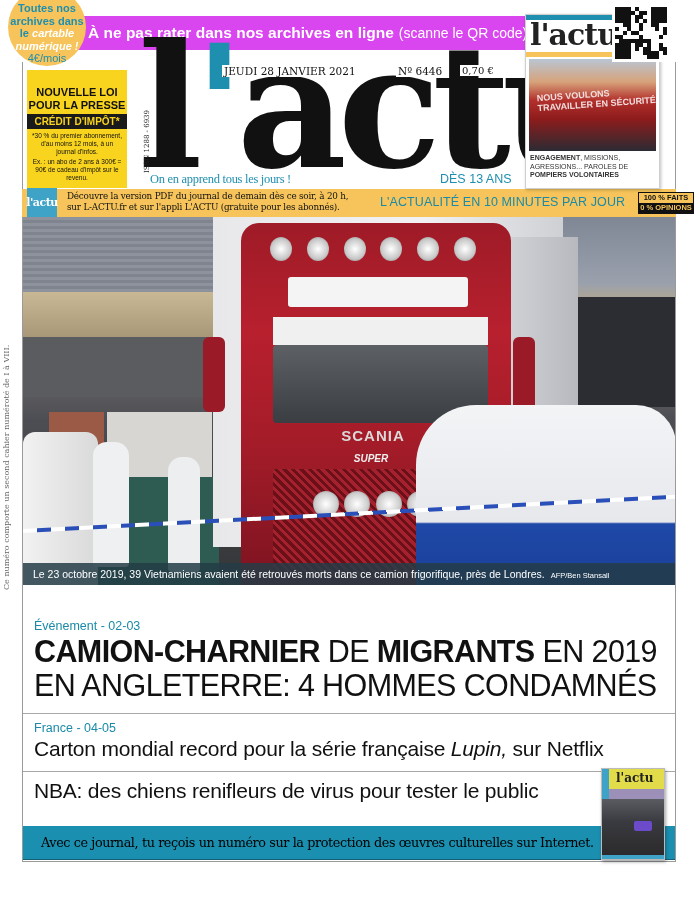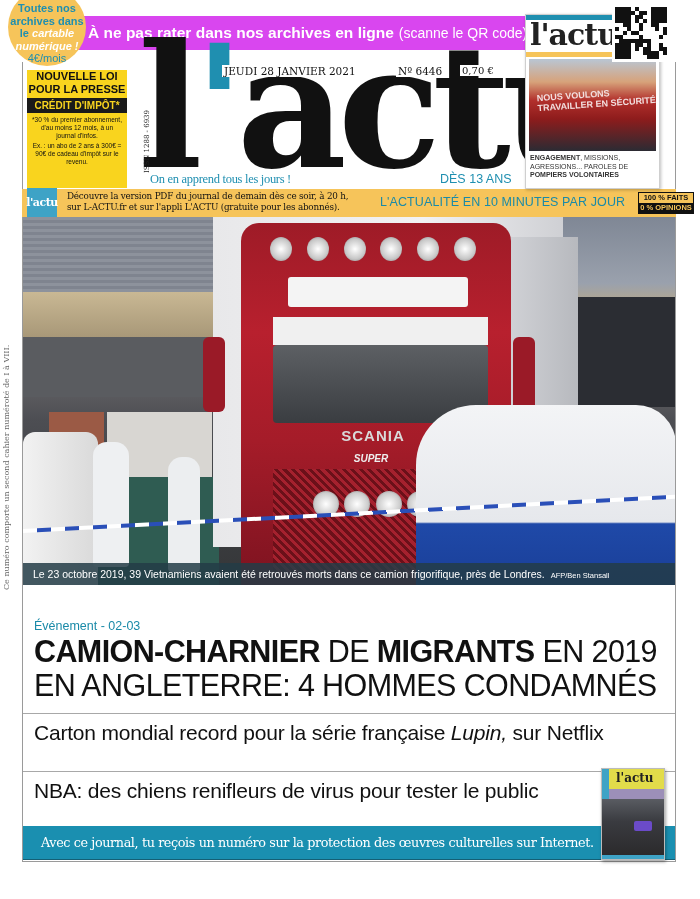--- a/index.html
+++ b/index.html
@@ -51,21 +51,21 @@
     }
     .qr-grid { width: 52px; height: 52px; display: grid; grid-template-columns: repeat(13, 4px); grid-template-rows: repeat(13, 4px); }
     .qr-grid span { background: #111; }
     .qr-grid span.o { background: #fff; }
 
     
     .tax-box {
       position: absolute; left: 27px; top: 70px; width: 100px; height: 118px; background: #f9d41e;
       text-align: center; color: #111; z-index: 1;
     }
-    .tax-box .t1 { font-size: 11px; font-weight: 700; line-height: 12.5px; padding-top: 0; }
+    .tax-box .t1 { font-size: 11px; font-weight: 700; line-height: 12.5px; padding-top: 16px; }
     .tax-box .t2 { background: #1a1a1a; color: #f9d41e; font-size: 10px; font-weight: 700; margin-top: 3px; padding: 2px 0; }
     .tax-box .t3 { font-size: 6.5px; line-height: 8px; padding: 3px 4px 0 4px; }
     .tax-box .t4 { font-size: 6.5px; line-height: 8px; padding: 2px 4px 0 4px; }
 
     
     .side-note {
       position: absolute; left: 2px; top: 70px; width: 14px; height: 520px; font-size: 8px; color: #666;
       writing-mode: vertical-rl; transform: rotate(180deg); white-space: nowrap; text-align: left;
       font-family: "DejaVu Serif", serif;
     }
@@ -153,21 +153,21 @@
     .story-main { top: 618px; height: 96px; }
     .story-main .hl { font-size: 30.5px; line-height: 34px; letter-spacing: -0.6px; color: #111; white-space: nowrap; }
     .story-main .hl b { font-weight: 700; }
     .story-2 { top: 720px; height: 52px; }
     .story-3 { top: 778px; height: 48px; border-bottom: none; }
     .story .sub { font-size: 21px; line-height: 26px; color: #111; white-space: nowrap; letter-spacing: -0.2px; }
 
     
     .supp-bar {
       position: absolute; left: 23px; top: 826px; width: 652px; height: 34px; background: #1a8fb0;
-      color: #ffffff; font-family: "DejaVu Serif", serif; font-size: 12.8px; line-height: 34px; padding-left: 18px;
+      color: #000000; font-family: "DejaVu Serif", serif; font-size: 12.8px; line-height: 34px; padding-left: 18px;
       letter-spacing: -0.4px; border-bottom: 1px solid #145f75;
     }
     .supp-cover {
       position: absolute; left: 601px; top: 768px; width: 64px; height: 92px; background: #fff;
       border: 1px solid #bbb; box-shadow: 1px 2px 3px rgba(0,0,0,0.35); z-index: 5; overflow: hidden;
     }
     .supp-cover .sc-head { height: 20px; background: #e2dc4a; font-family: "DejaVu Serif", serif; font-weight: 700; font-size: 12px; color: #222; padding-left: 14px; line-height: 18px; }
     .supp-cover .sc-side { position: absolute; left: 0; top: 0; width: 7px; height: 45px; background: #3ea3c6; }
     .supp-cover .sc-band { height: 10px; background: #9c8fb8; }
     .supp-cover .sc-photo { height: 56px; background: linear-gradient(180deg, #595c62 0%, #3a3b40 40%, #2b2a2c 100%); position: relative; }
@@ -453,20 +453,21 @@
     </div>
   </div>
 
   <div class="story story-main">
     <div class="rubric">Événement - 02-03</div>
     <div class="hl"><b>CAMION-CHARNIER</b><span> DE </span><b>MIGRANTS</b><span> EN 2019</span></div>
     <div class="hl">EN ANGLETERRE: 4 HOMMES CONDAMNÉS</div>
   </div>
 
   <div class="story story-2">
+    <div class="rubric">France - 04-05</div>
     <div class="sub"><span>Carton mondial record pour la série française </span><i>Lupin,</i><span> sur Netflix</span></div>
   </div>
 
   <div class="story story-3">
     <div class="sub">NBA: des chiens renifleurs de virus pour tester le public</div>
   </div>
 
   <div class="supp-bar">Avec ce journal, tu reçois un numéro sur la protection des œuvres culturelles sur Internet.</div>
   <div class="supp-cover">
     <div class="sc-side"></div>

